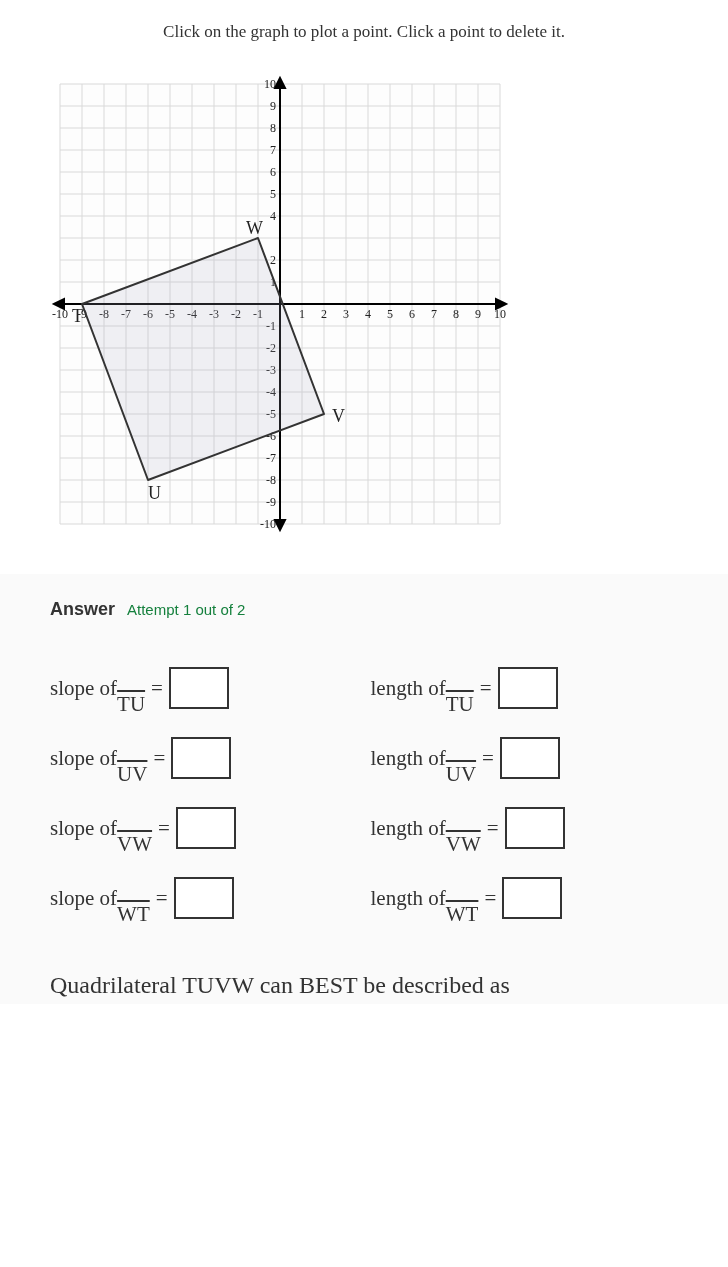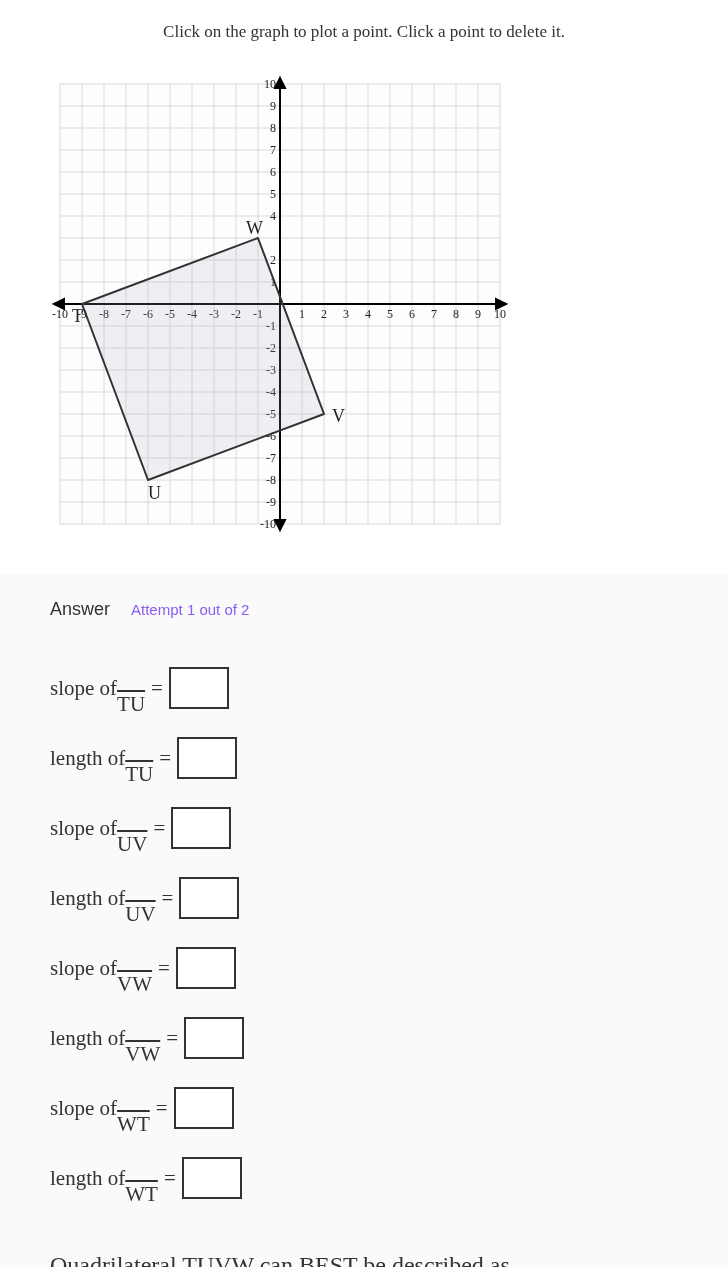--- a/index.html
+++ b/index.html
@@ -38,33 +38,33 @@
     margin-left: -50px;
     margin-right: -50px;
     padding-left: 50px;
     padding-right: 50px;
   }
   .answer-header {
     margin-bottom: 40px;
   }
   .answer-label {
     font-family: -apple-system, Helvetica, Arial, sans-serif;
-    font-weight: 400;
+    font-weight: 700;
     font-size: 18px;
     color: #333;
   }
   .attempt {
     font-family: -apple-system, Helvetica, Arial, sans-serif;
     font-size: 15px;
-    color: #8b5cf6;
-    margin-left: 17px;
+    color: #15803d;
+    margin-left: 8px;
   }
   .rows {
     display: grid;
-    grid-template-columns: 1fr;
+    grid-template-columns: 1fr 1fr;
     column-gap: 80px;
     row-gap: 40px;
     gap: 13px;
   }
   .field {
     display: flex;
     align-items: center;
     white-space: nowrap;
     font-size: 21px;
     color: #333;

